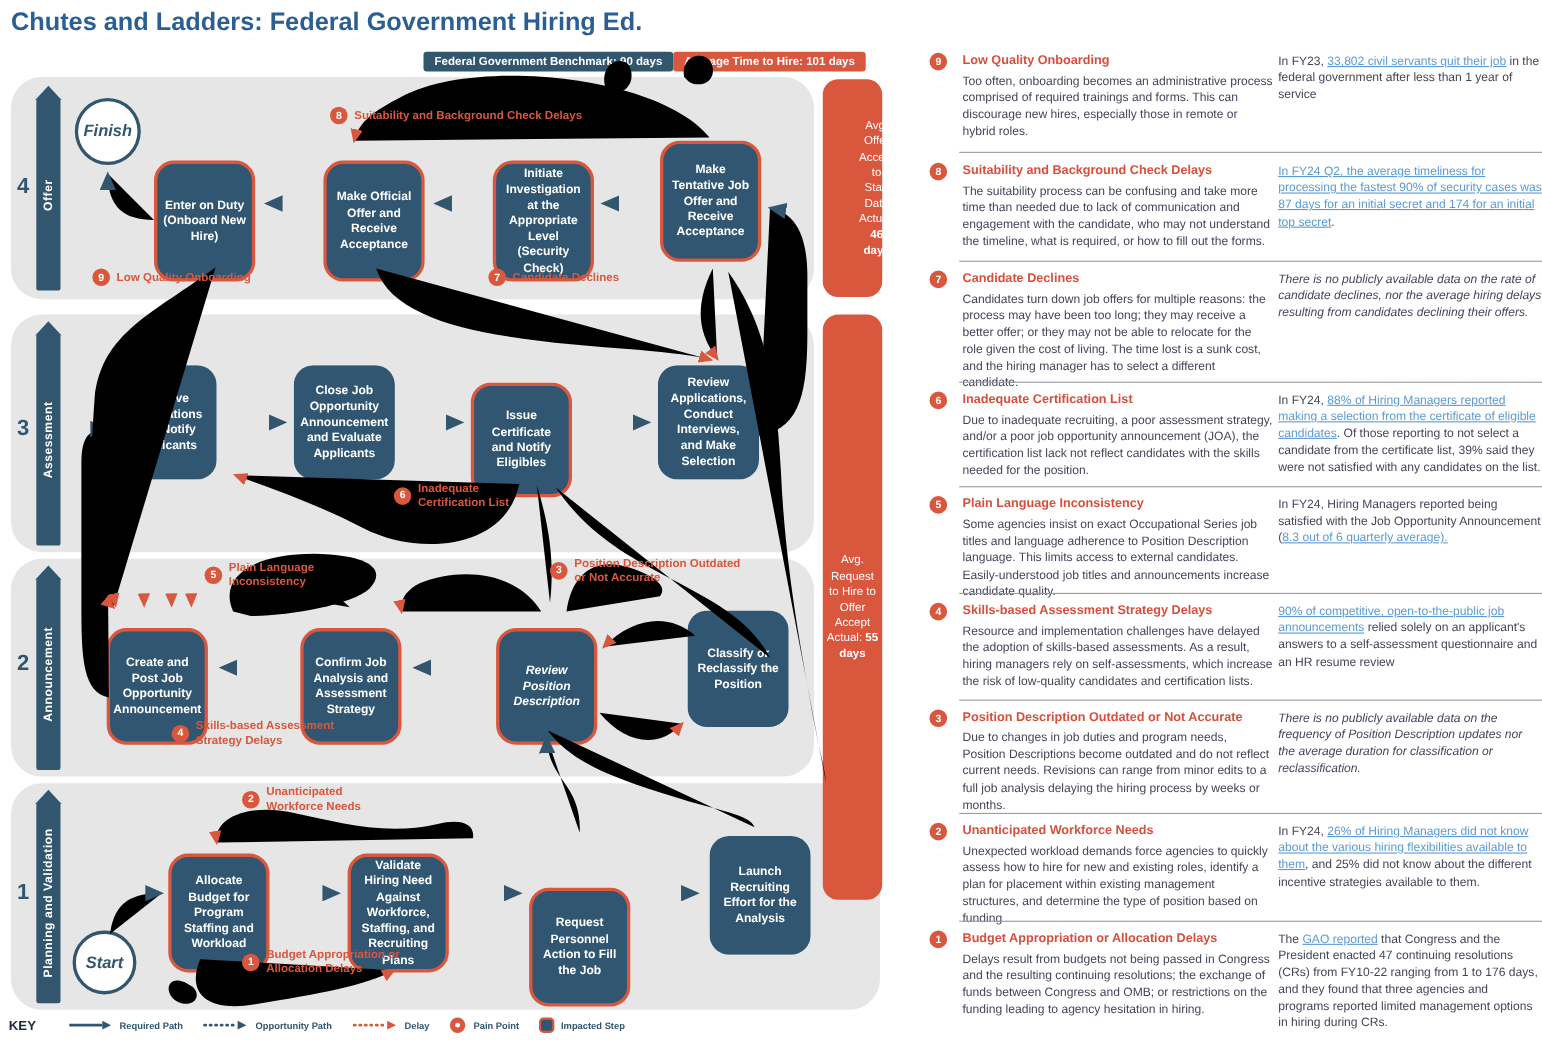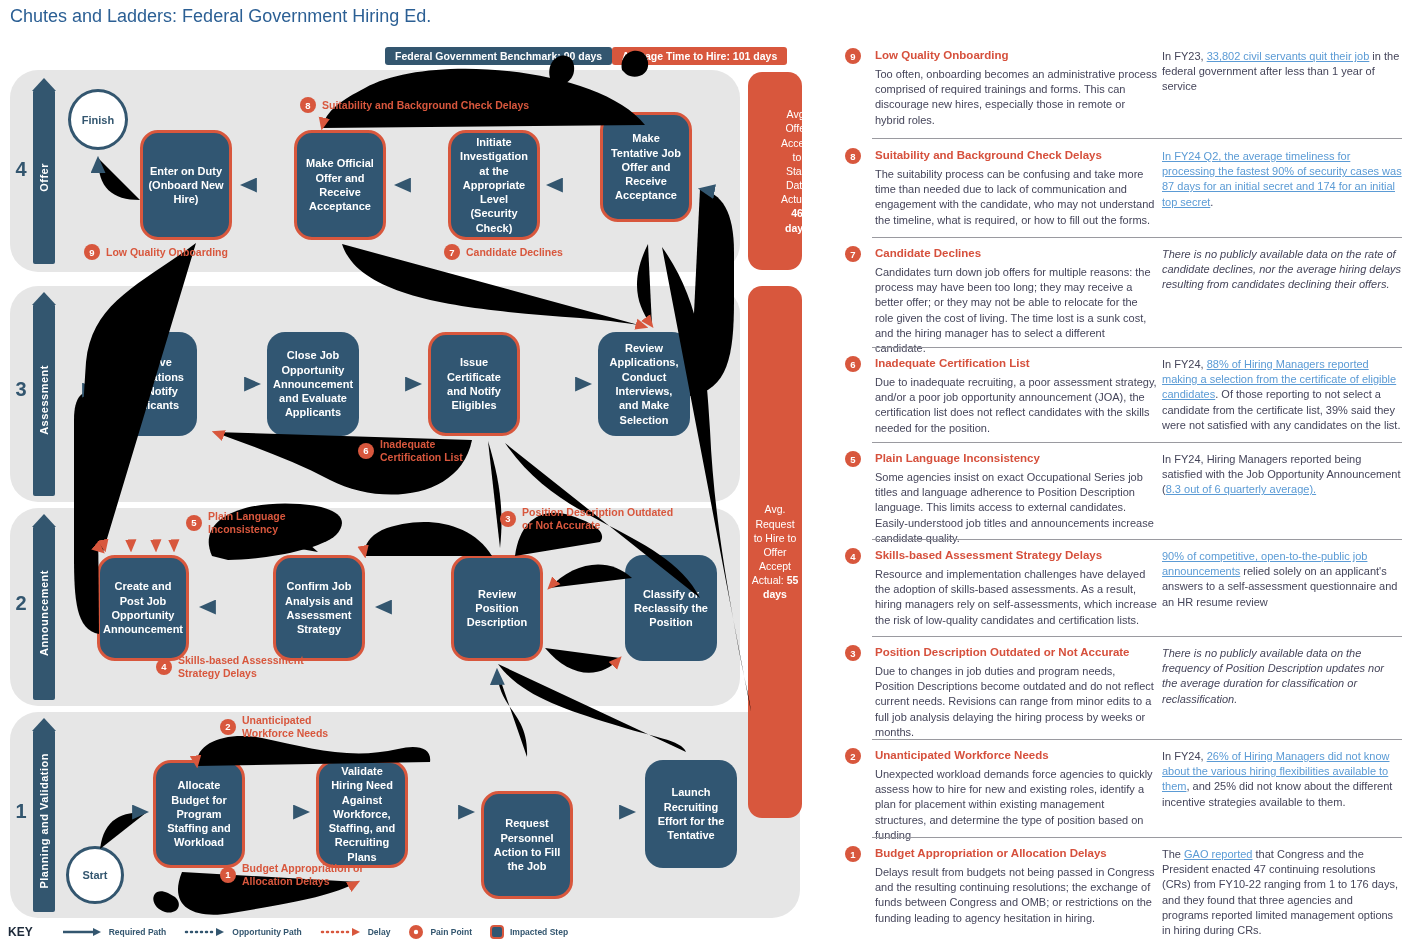--- a/index.html
+++ b/index.html
@@ -1,20 +1,20 @@
 <!DOCTYPE html>
 <html><head>
 <meta charset="utf-8">
 <style>
   * { margin:0; padding:0; box-sizing:border-box; }
   body {
     width:1402px; height:945px; overflow:hidden; position:relative;
     background:#ffffff; font-family:"Liberation Sans", sans-serif;
   }
-  .page-title { position:absolute; left:10px; top:6px; font-size:18px; font-weight:normal; color:#2B5F94; }
+  .page-title { position:absolute; left:10px; top:6px; font-size:23px; font-weight:bold; color:#2B5F94; }
   .badge { position:absolute; top:47px; height:18px; line-height:18px; padding:0 10px; border-radius:3px;
            color:#fff; font-size:10.5px; font-weight:bold; }
   .badge-navy { background:#33566F; left:385px; }
   .badge-orange { background:#D8573D; left:612px; }
 
   
   .band { position:absolute; left:10px; background:#E6E6E6; border-radius:28px; }
   .row-num { position:absolute; left:12px; width:18px; text-align:center; font-size:20px; font-weight:bold; color:#33566F; }
   .phase-arrow { position:absolute; left:32px; width:24px; }
   .phase-arrow .tri { position:absolute; top:0; left:0; width:0; height:0;
@@ -27,24 +27,24 @@
   
   .side-bar { position:absolute; left:748px; width:54px; background:#D8573D; border-radius:14px;
       display:flex; align-items:center; justify-content:center; z-index:2; }
   .side-bar .txt { color:#fff; font-size:10.5px; line-height:1.35; text-align:center; padding:0 3px; }
   .side-bar .val { font-weight:bold; }
 
   
   .step { position:absolute; width:92px; background:#315672; border-radius:18px; z-index:3;
       display:flex; align-items:center; justify-content:center; text-align:center;
       color:#fff; font-weight:bold; font-size:11px; line-height:1.3; padding:5px; border:3.5px solid transparent; }
-  .step.impacted { border-color:#D8573D; }
+  .step.impacted { border-color:#D8573D;margin-top:16px; }
 
   .terminal { position:absolute; background:#fff; border:3.5px solid #33566F; border-radius:50%;
-      display:flex; align-items:center; justify-content:center; color:#33566F; font-weight:bold; font-size:11px; z-index:3; }
+      display:flex; align-items:center; justify-content:center; color:#33566F; font-weight:bold; font-size:15px; z-index:3;font-style:italic; }
 
   svg.flow { position:absolute; left:0; top:0; z-index:4; pointer-events:none; }
 
   
   .flow-pain { position:absolute; display:flex; align-items:center; gap:6px; z-index:6; }
   .pp-circle { width:16px; height:16px; min-width:16px; border-radius:50%; background:#D8573D; color:#fff;
       font-size:9.5px; font-weight:bold; display:flex; align-items:center; justify-content:center; }
   .flow-pain .txt { color:#D8573D; font-weight:bold; font-size:10.5px; line-height:1.2; }
 
   
@@ -176,27 +176,27 @@
 <div class="step impacted" style="left:448px; top:130px; height:110px;">Initiate Investigation at the Appropriate Level (Security Check)</div>
 <div class="step impacted" style="left:600px; top:112px; height:110px;">Make Tentative Job Offer and Receive Acceptance</div>
 
 <div class="step" style="left:105px; top:332px; height:104px;">Receive Applications and Notify Applicants</div>
 <div class="step" style="left:267px; top:332px; height:104px;">Close Job Opportunity Announcement and Evaluate Applicants</div>
 <div class="step impacted" style="left:428px; top:332px; height:104px;">Issue Certificate and Notify Eligibles</div>
 <div class="step" style="left:598px; top:332px; height:104px;">Review Applications, Conduct Interviews, and Make Selection</div>
 
 <div class="step impacted" style="left:97px; top:555px; height:106px;">Create and Post Job Opportunity Announcement</div>
 <div class="step impacted" style="left:273px; top:555px; height:106px;">Confirm Job Analysis and Assessment Strategy</div>
-<div class="step impacted" style="left:451px; top:555px; height:106px;">Review Position Description</div>
+<div class="step impacted" style="left:451px; top:555px; height:106px;font-style:italic;">Review Position Description</div>
 <div class="step" style="left:625px; top:555px; height:106px;">Classify or Reclassify the Position</div>
 
 <div class="step impacted" style="left:153px; top:760px; height:108px;">Allocate Budget for Program Staffing and Workload</div>
 <div class="step impacted" style="left:316px; top:760px; height:108px;">Validate Hiring Need Against Workforce, Staffing, and Recruiting Plans</div>
 <div class="step impacted" style="left:481px; top:791px; height:108px;">Request Personnel Action to Fill the Job</div>
-<div class="step" style="left:645px; top:760px; height:108px;">Launch Recruiting Effort for the Tentative</div>
+<div class="step" style="left:645px; top:760px; height:108px;">Launch Recruiting Effort for the Analysis</div>
 
 <div class="flow-pain" style="left:300px; top:97px;">
   <span class="pp-circle">8</span>
   <span class="txt">Suitability and Background Check Delays</span>
 </div>
 <div class="flow-pain" style="left:84px; top:244px;">
   <span class="pp-circle">9</span>
   <span class="txt">Low Quality Onboarding</span>
 </div>
 <div class="flow-pain" style="left:444px; top:244px;">
@@ -243,21 +243,21 @@
   </div>
   <div class="detail" style="top:246px;">
     <span class="pp-circle">7</span>
     <div class="d-title">Candidate Declines</div>
     <div class="d-body">Candidates turn down job offers for multiple reasons: the process may have been too long; they may receive a better offer; or they may not be able to relocate for the role given the cost of living. The time lost is a sunk cost, and the hiring manager has to select a different candidate.</div>
     <div class="d-stat italic"><span>There is no publicly available data on the rate of candidate declines, nor the average hiring delays resulting from candidates declining their offers.</span><span class="link"></span><span></span></div>
   </div>
   <div class="detail" style="top:356px;">
     <span class="pp-circle">6</span>
     <div class="d-title">Inadequate Certification List</div>
-    <div class="d-body">Due to inadequate recruiting, a poor assessment strategy, and/or a poor job opportunity announcement (JOA), the certification list does not reflect candidates with the skills needed for the position.</div>
+    <div class="d-body">Due to inadequate recruiting, a poor assessment strategy, and/or a poor job opportunity announcement (JOA), the certification list lack not reflect candidates with the skills needed for the position.</div>
     <div class="d-stat"><span>In FY24, </span><span class="link">88% of Hiring Managers reported making a selection from the certificate of eligible candidates</span><span>. Of those reporting to not select a candidate from the certificate list, 39% said they were not satisfied with any candidates on the list.</span></div>
   </div>
   <div class="detail" style="top:451px;">
     <span class="pp-circle">5</span>
     <div class="d-title">Plain Language Inconsistency</div>
     <div class="d-body">Some agencies insist on exact Occupational Series job titles and language adherence to Position Description language. This limits access to external candidates. Easily-understood job titles and announcements increase candidate quality.</div>
     <div class="d-stat"><span>In FY24, Hiring Managers reported being satisfied with the Job Opportunity Announcement (</span><span class="link">8.3 out of 6 quarterly average).</span><span></span></div>
   </div>
   <div class="detail" style="top:548px;">
     <span class="pp-circle">4</span>

